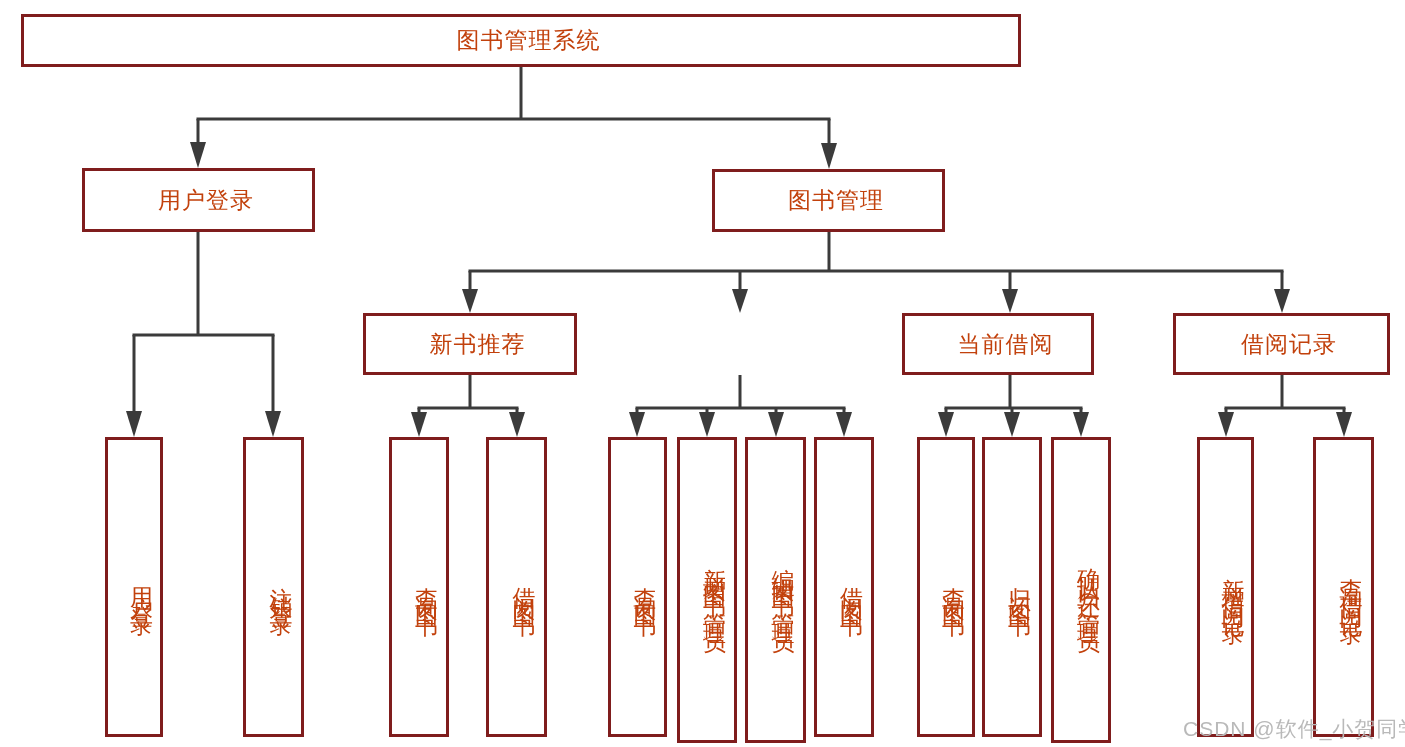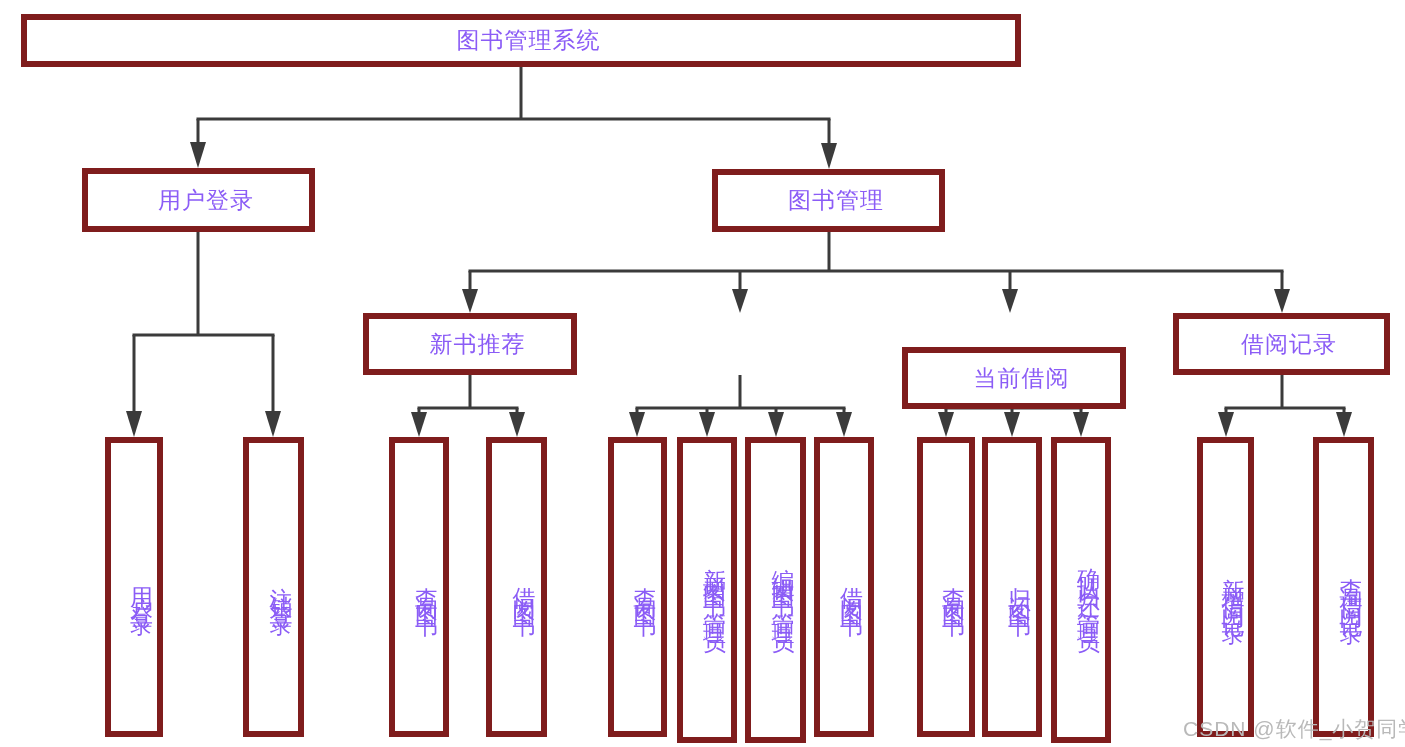--- a/index.html
+++ b/index.html
@@ -8,22 +8,22 @@
     width:1405px;height:747px;
     background:#ffffff;
     font-family:"Liberation Sans", sans-serif;
     overflow:hidden;
   }
   #wires{position:absolute;left:0;top:0;width:1405px;height:747px;z-index:0;}
   .node{
     position:absolute;
     box-sizing:border-box;
     background:#ffffff;
-    border:6px solid #7f1d1d;
-    color:#8b5cf6;
+    border:3px solid #7f1d1d;
+    color:#c2410c;
     display:flex;
     align-items:center;
     justify-content:center;
     font-size:23px;
     letter-spacing:1px;
     z-index:1;
     padding-left:15px;
   }
   .vnode{
     writing-mode:vertical-rl;
@@ -112,21 +112,21 @@
       <polygon points="1344,437 1336,412 1352,412"></polygon>
     </g>
   </svg>
 
   <div class="node" style="left:21px;top:14px;width:1000px;height:53px;">图书管理系统</div>
 
   <div class="node" style="left:82px;top:168px;width:233px;height:64px;">用户登录</div>
   <div class="node" style="left:363px;top:313px;width:214px;height:62px;">新书推荐</div>
 
   <div class="node" style="left:712px;top:169px;width:233px;height:63px;">图书管理</div>
-  <div class="node" style="left:902px;top:313px;width:224px;height:62px;margin-top:34px;">当前借阅</div>
+  <div class="node" style="left:902px;top:313px;width:192px;height:62px;">当前借阅</div>
   <div class="node" style="left:1173px;top:313px;width:217px;height:62px;">借阅记录</div>
 
   <div class="node vnode" style="left:105px;top:437px;width:58px;height:300px;">用户登录</div>
   <div class="node vnode" style="left:243px;top:437px;width:61px;height:300px;">注销登录</div>
 
   <div class="node vnode" style="left:389px;top:437px;width:60px;height:300px;">查询图书</div>
   <div class="node vnode" style="left:486px;top:437px;width:61px;height:300px;">借阅图书</div>
 
   <div class="node vnode" style="left:608px;top:437px;width:59px;height:300px;">查询图书</div>
   <div class="node vnode" style="left:677px;top:437px;width:60px;height:306px;">新增图书（管理员）</div>

